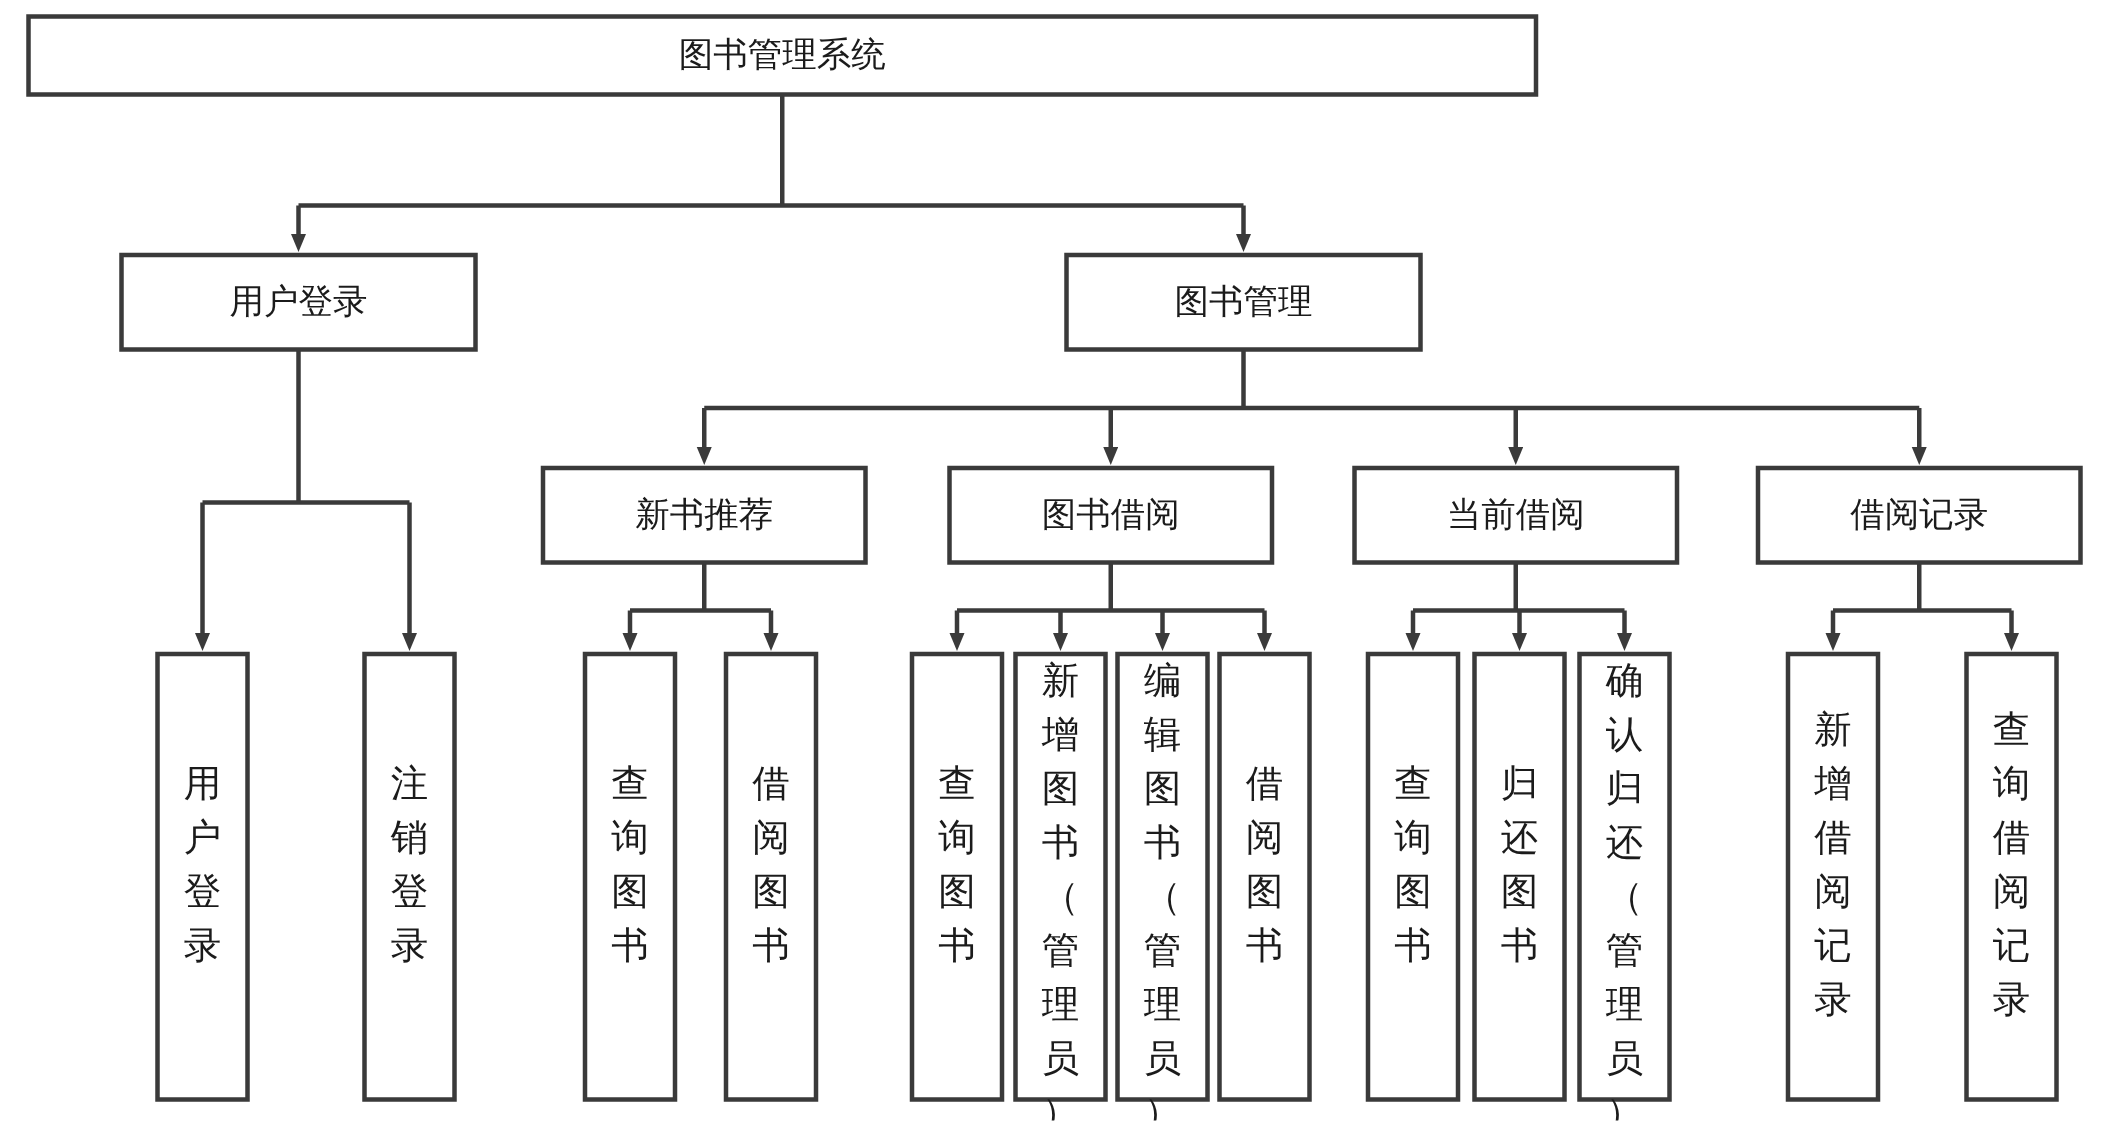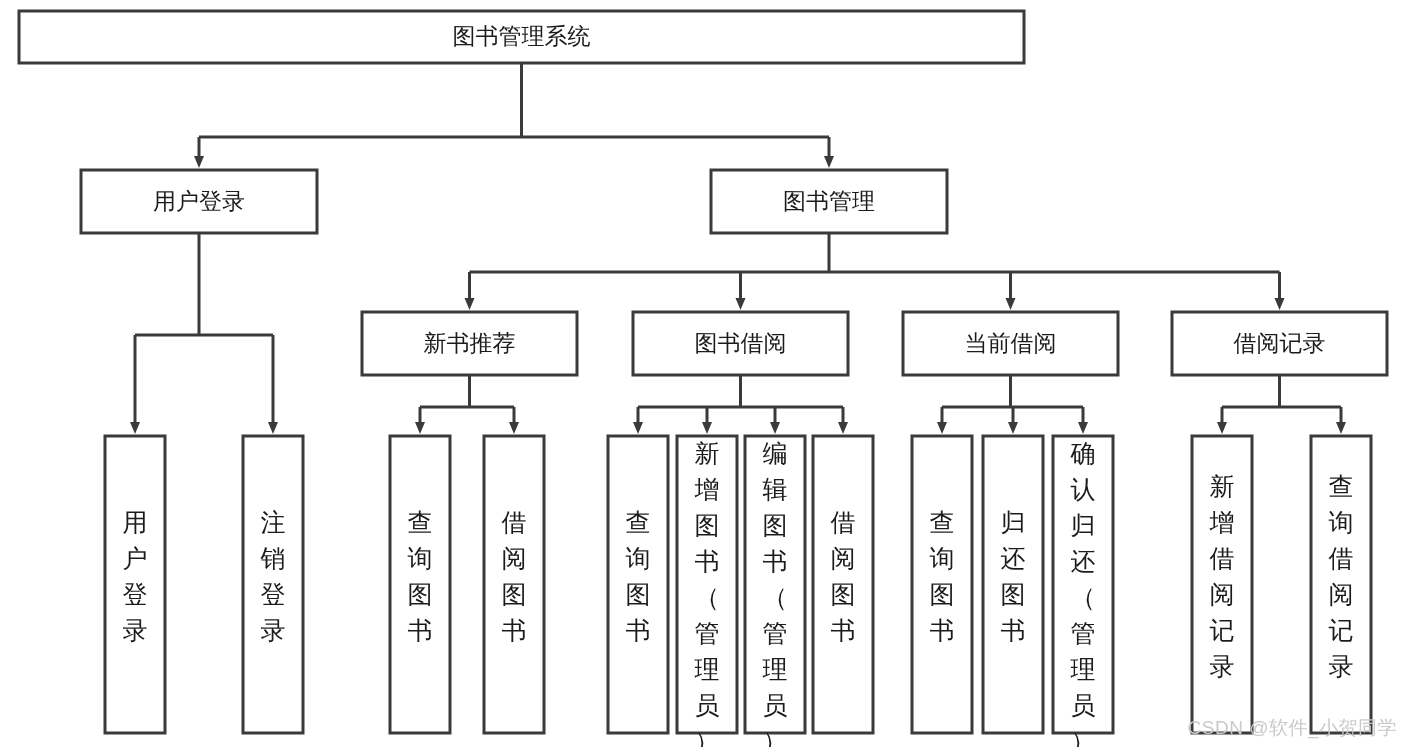--- a/index.html
+++ b/index.html
@@ -186,14 +186,13 @@
         <g>
           <rect x="1192" y="436" width="60" height="297" class="node-box"></rect>
           <text x="1222" y="494.5" class="node-label-vertical"><tspan x="1222" dy="0">新</tspan><tspan x="1222" dy="36">增</tspan><tspan x="1222" dy="36">借</tspan><tspan x="1222" dy="36">阅</tspan><tspan x="1222" dy="36">记</tspan><tspan x="1222" dy="36">录</tspan></text>
         </g>
         <g>
           <rect x="1311" y="436" width="60" height="297" class="node-box"></rect>
           <text x="1341" y="494.5" class="node-label-vertical"><tspan x="1341" dy="0">查</tspan><tspan x="1341" dy="36">询</tspan><tspan x="1341" dy="36">借</tspan><tspan x="1341" dy="36">阅</tspan><tspan x="1341" dy="36">记</tspan><tspan x="1341" dy="36">录</tspan></text>
         </g>
       </g>
   </svg>
-  <div class="watermark">CSDN @软件_小贺同学</div>
 </div>
 
 </body></html>

